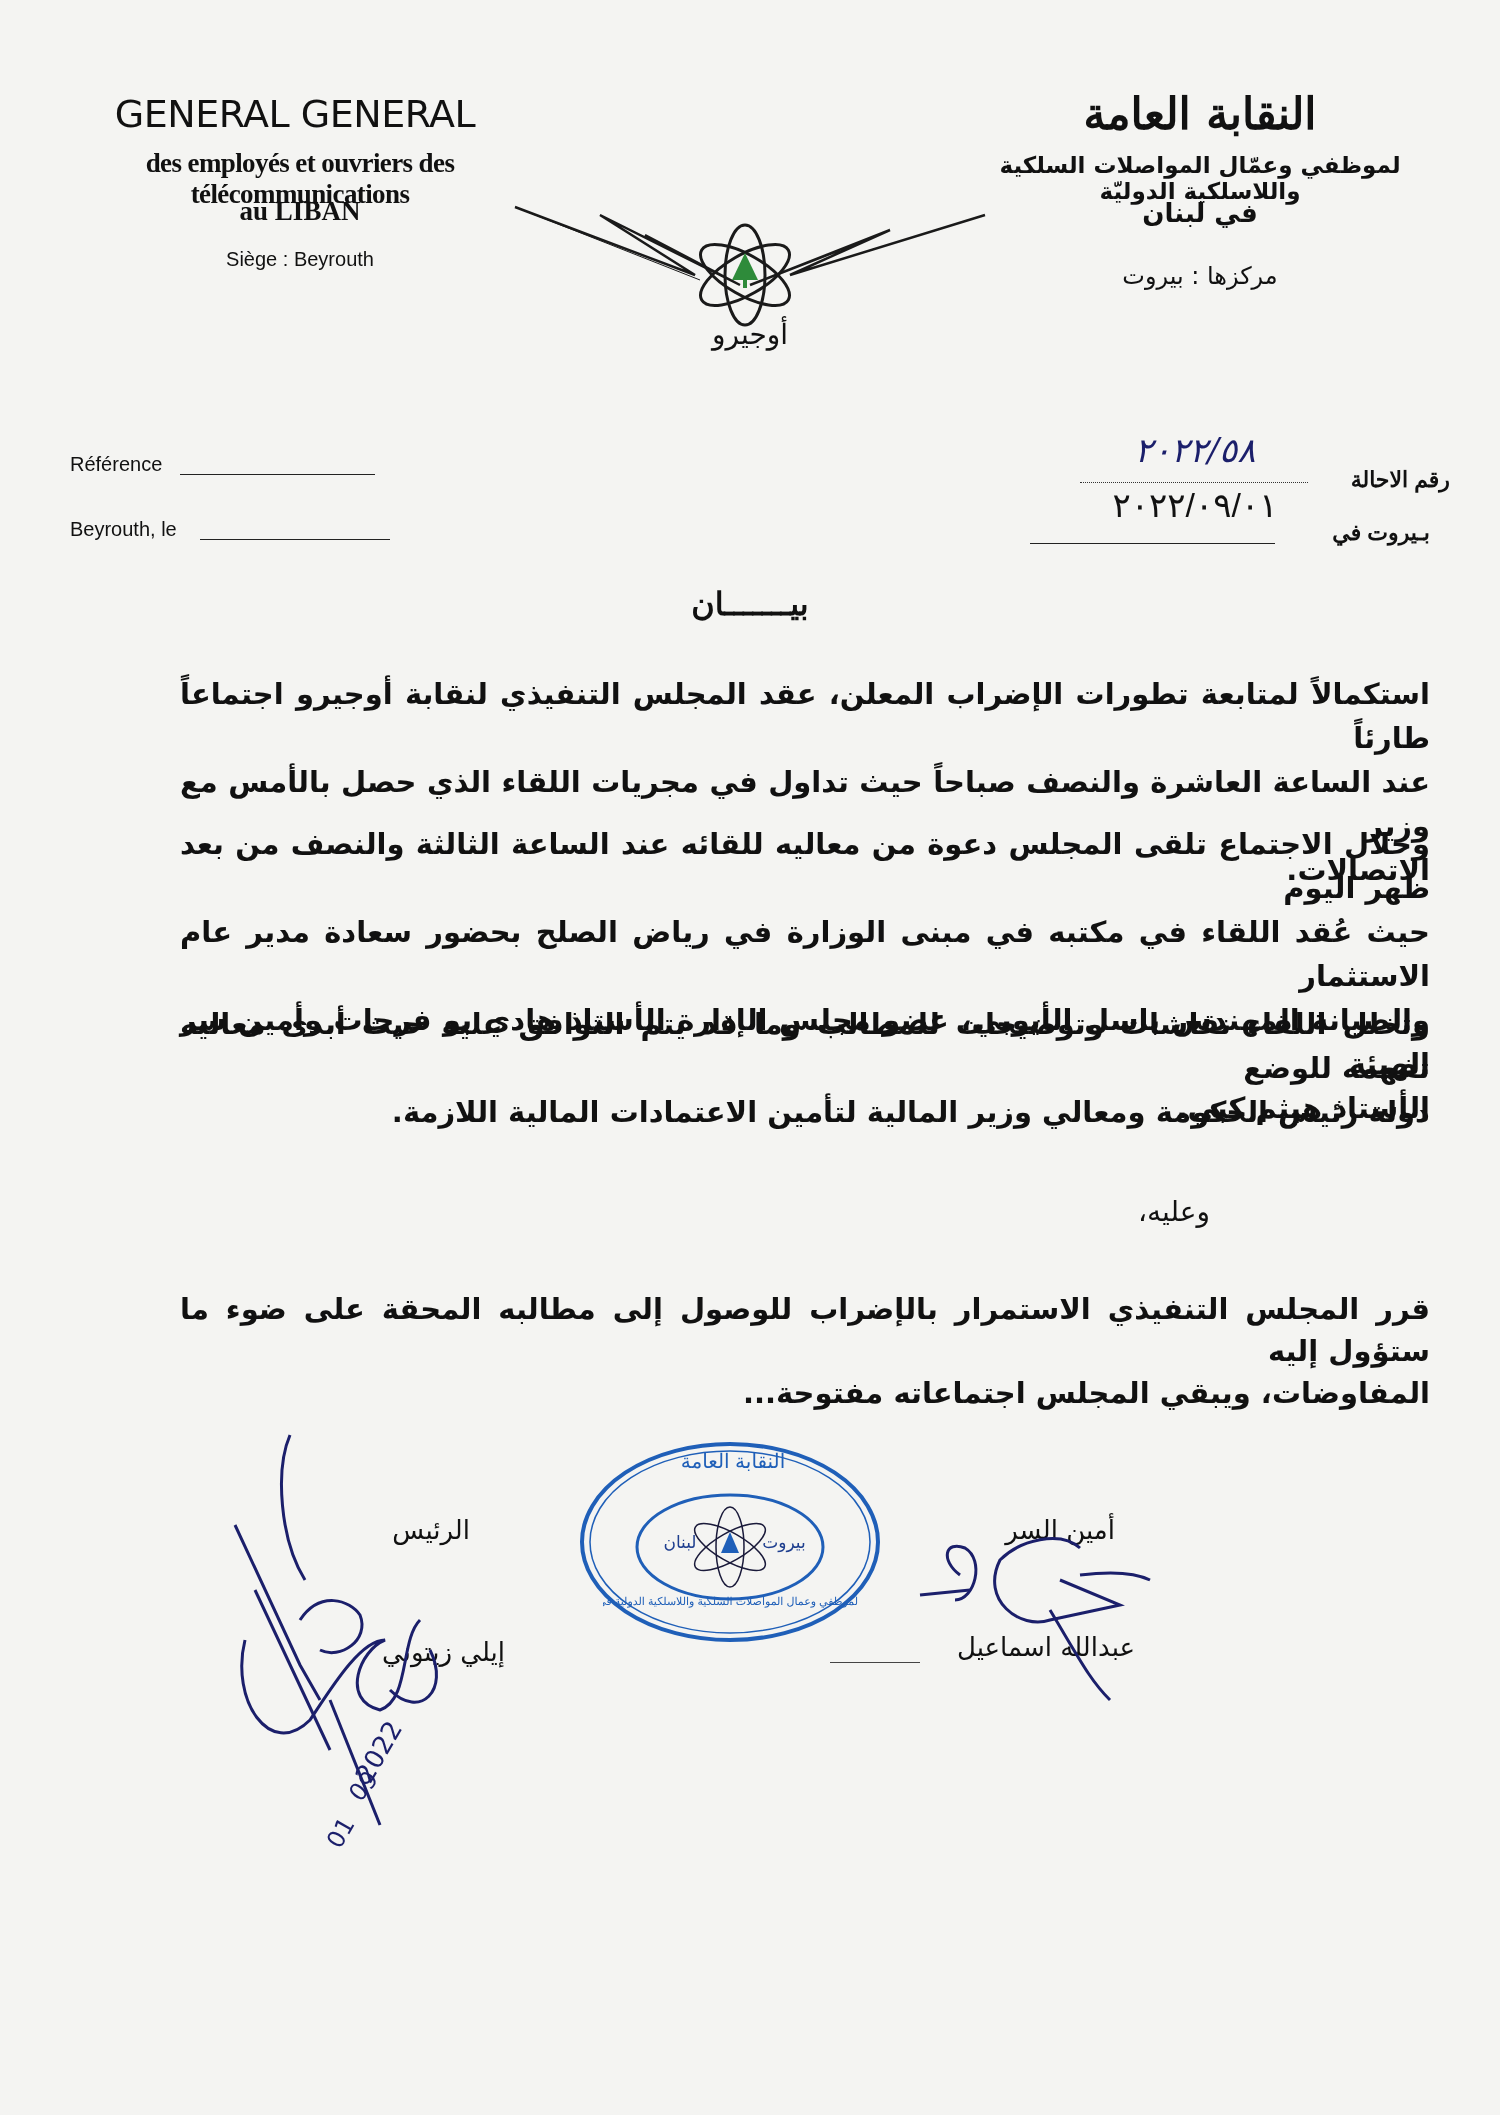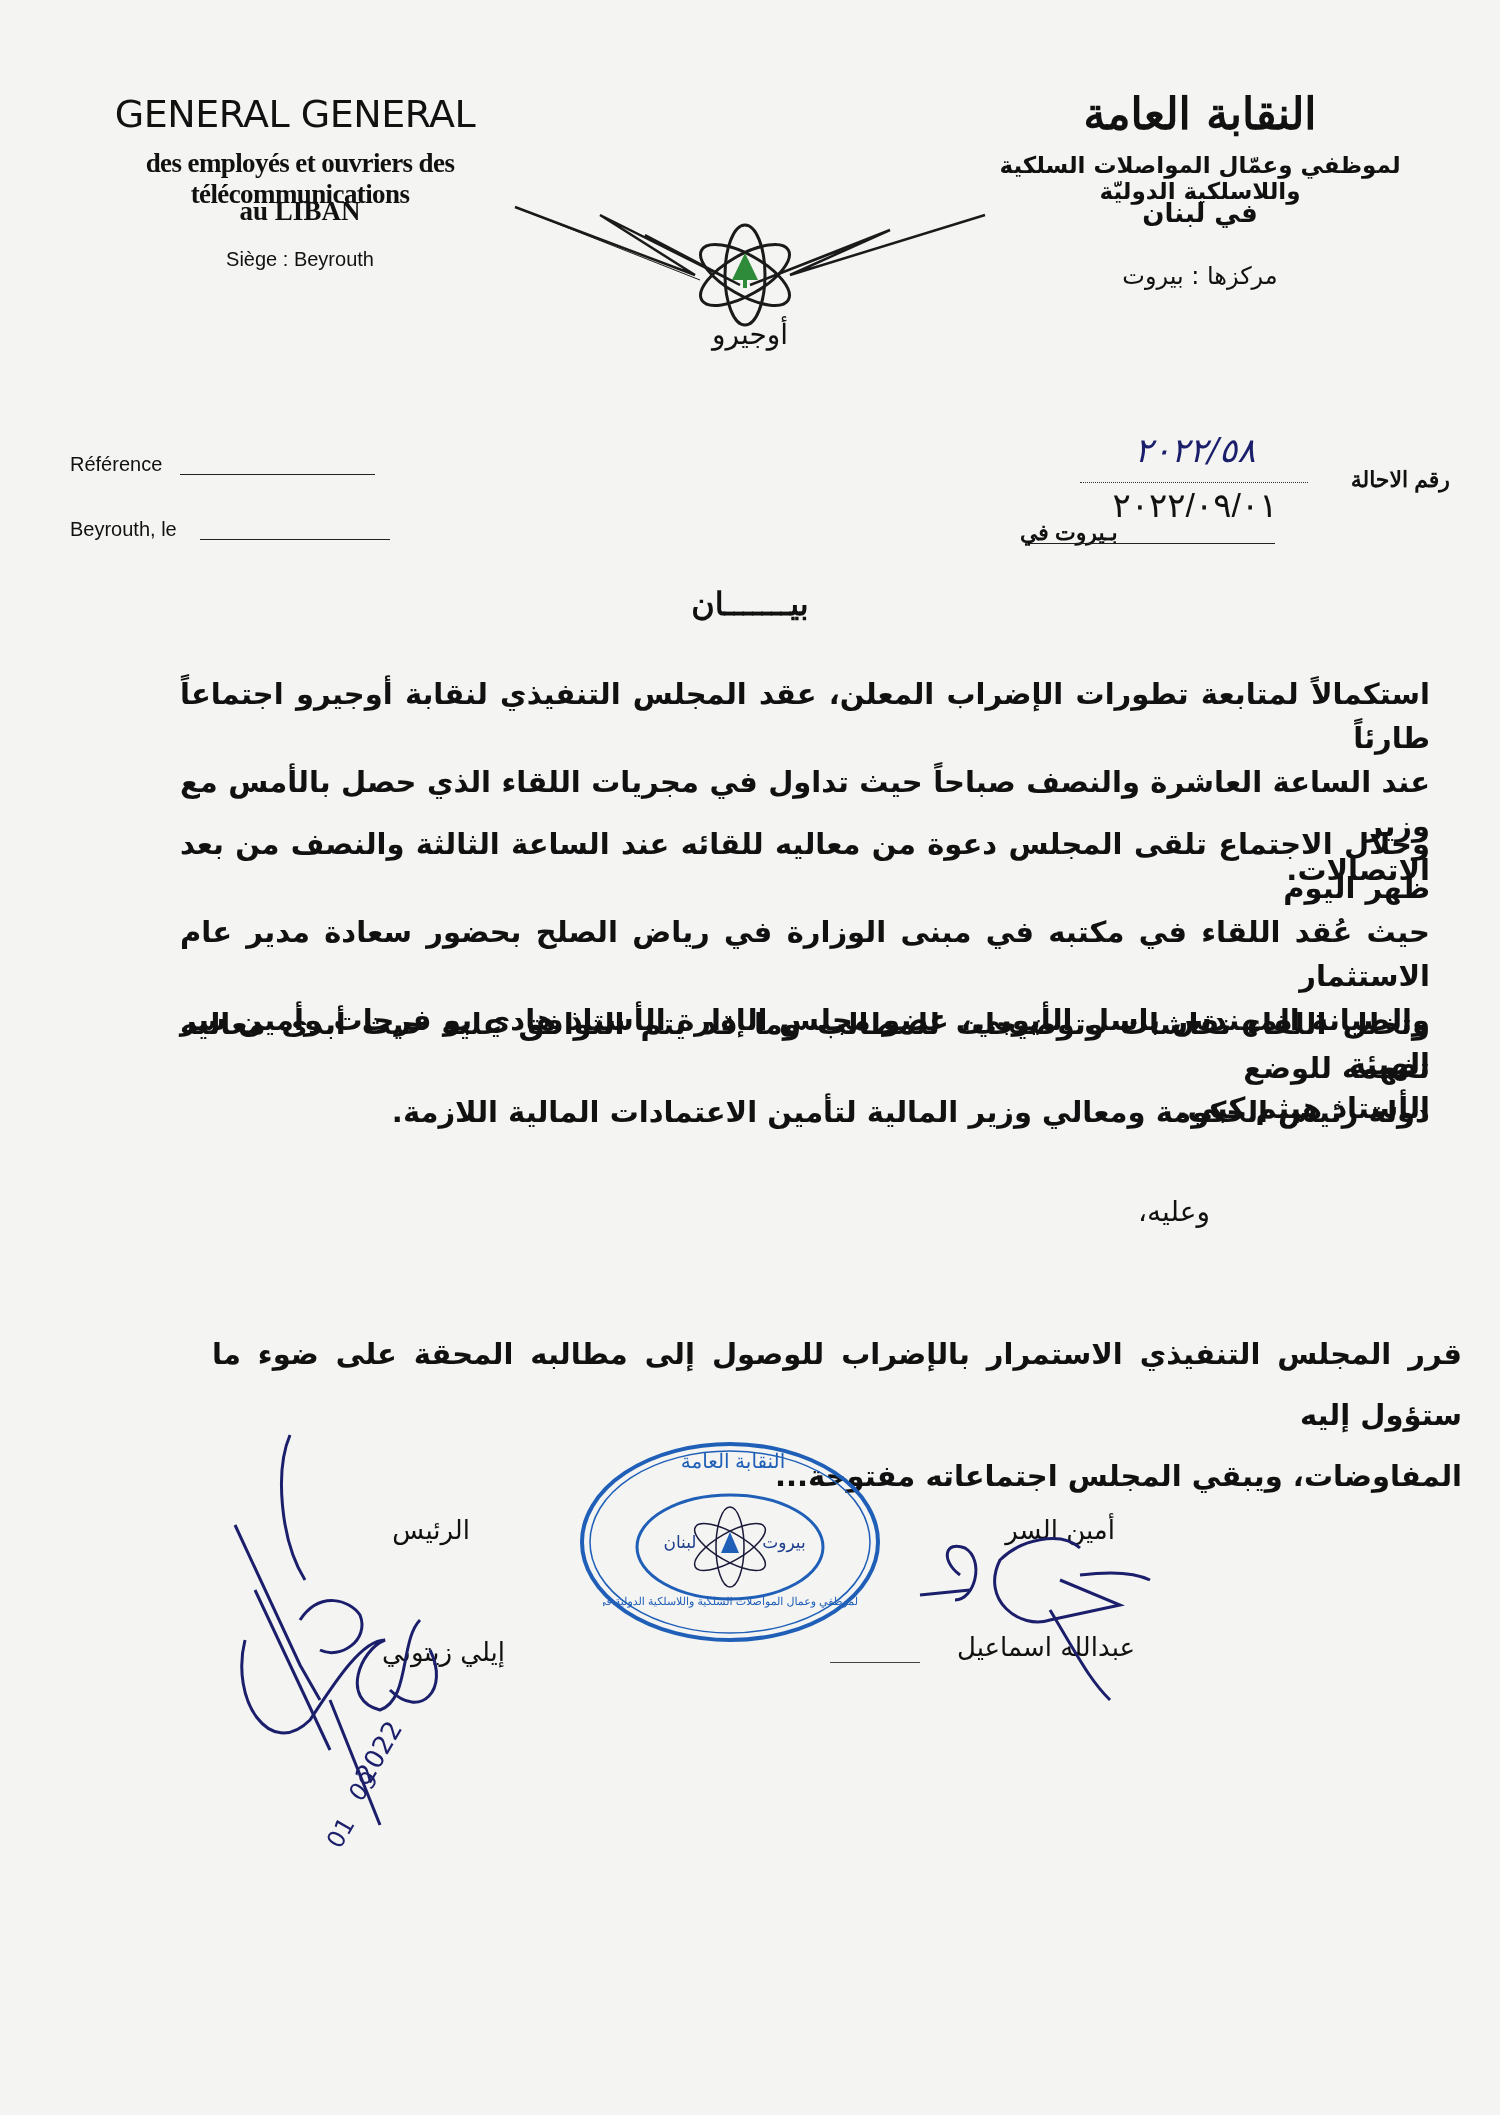--- a/index.html
+++ b/index.html
@@ -21,21 +21,21 @@
   .ar-siege { left:960px; top:262px; width:480px; text-align:center; direction:rtl; font-family:"DejaVu Sans", sans-serif; font-size:24px; }
   .logo { left:500px; top:185px; width:500px; height:185px; }
   .logo-text { left:650px; top:318px; width:200px; text-align:center; font-size:28px; direction:rtl; }
   
   .field-label { font-size:20px; }
   .fr-field-line { border-bottom:1.5px solid #222; height:1px; }
   .ar-ref { left:1050px; top:455px; width:400px; direction:rtl; font-size:22px; font-weight:bold; text-align:right;margin-top:12px; }
   .ref-hand { left:1080px; top:430px; width:230px; height:60px; }
   .ref-underline { left:1080px; top:482px; width:228px; border-bottom:1.5px dotted #333; }
   .ar-date-hand { left:1080px; top:485px; width:230px; font-size:34px; text-align:center; letter-spacing:2px; }
-  .ar-beirut { left:1020px; top:520px; width:410px; direction:rtl; font-size:22px; font-weight:bold; text-align:left; }
+  .ar-beirut { left:1020px; top:520px; width:410px; direction:rtl; font-size:22px; font-weight:bold; text-align:right; }
   .ar-beirut-line { left:1030px; top:543px; width:245px; border-bottom:1.5px solid #222; }
   
   .title { left:600px; top:585px; width:300px; text-align:center; font-size:32px; font-weight:bold; direction:rtl; }
   .para { left:180px; width:1250px; direction:rtl; text-align:justify; font-size:29px; font-weight:bold; line-height:44px; font-family:"DejaVu Sans", sans-serif; letter-spacing:-0.6px; }
   .para span { display:block; }
   .para .last { text-align:right; }
   .wa-alayh { left:1000px; top:1195px; width:210px; direction:rtl; text-align:right; font-size:28px; font-family:"DejaVu Sans", sans-serif; }
   
   .sig-label { direction:rtl; font-size:26px; font-family:"DejaVu Sans", sans-serif; }
   .stamp { left:578px; top:1437px; width:305px; height:210px; }
@@ -98,21 +98,21 @@
   <span>والصيانة المهندس باسل الأيوبي، عضو مجلس الإدارة الأستاذ هادي بو فرحات وأمين سر الهيئة</span>
   <span class="last">الأستاذ هيثم كبي.</span>
 </div>
 <div class="abs para" style="top:1002px;">
   <span> وتخلل اللقاء نقاشات وتوضيحات للمطالب وما قد يتم التوافق عليه حيث أبدى معاليه تفهمه للوضع</span>
   <span class="last">دولة رئيس الحكومة ومعالي وزير المالية لتأمين الاعتمادات المالية اللازمة.</span>
 </div>
 
 <div class="abs wa-alayh">وعليه،</div>
 
-<div class="abs para" style="top:1324px; line-height:61px;margin-left:32px;">
+<div class="abs para" style="top:1288px; line-height:42px;">
   <span>قرر المجلس التنفيذي الاستمرار بالإضراب للوصول إلى مطالبه المحقة على ضوء ما ستؤول إليه</span>
   <span class="last">المفاوضات، ويبقي المجلس اجتماعاته مفتوحة...</span>
 </div>
 
 <div class="abs stamp">
   <svg width="305" height="210" viewBox="0 0 305 210">
     <ellipse cx="152" cy="105" rx="148" ry="98" fill="none" stroke="#1f5fb8" stroke-width="4"></ellipse>
     <ellipse cx="152" cy="105" rx="140" ry="91" fill="none" stroke="#1f5fb8" stroke-width="1.5"></ellipse>
     <ellipse cx="152" cy="110" rx="93" ry="52" fill="none" stroke="#1f5fb8" stroke-width="3"></ellipse>
     <g transform="translate(152,110)" fill="none" stroke="#1a1a3a" stroke-width="1.5">

